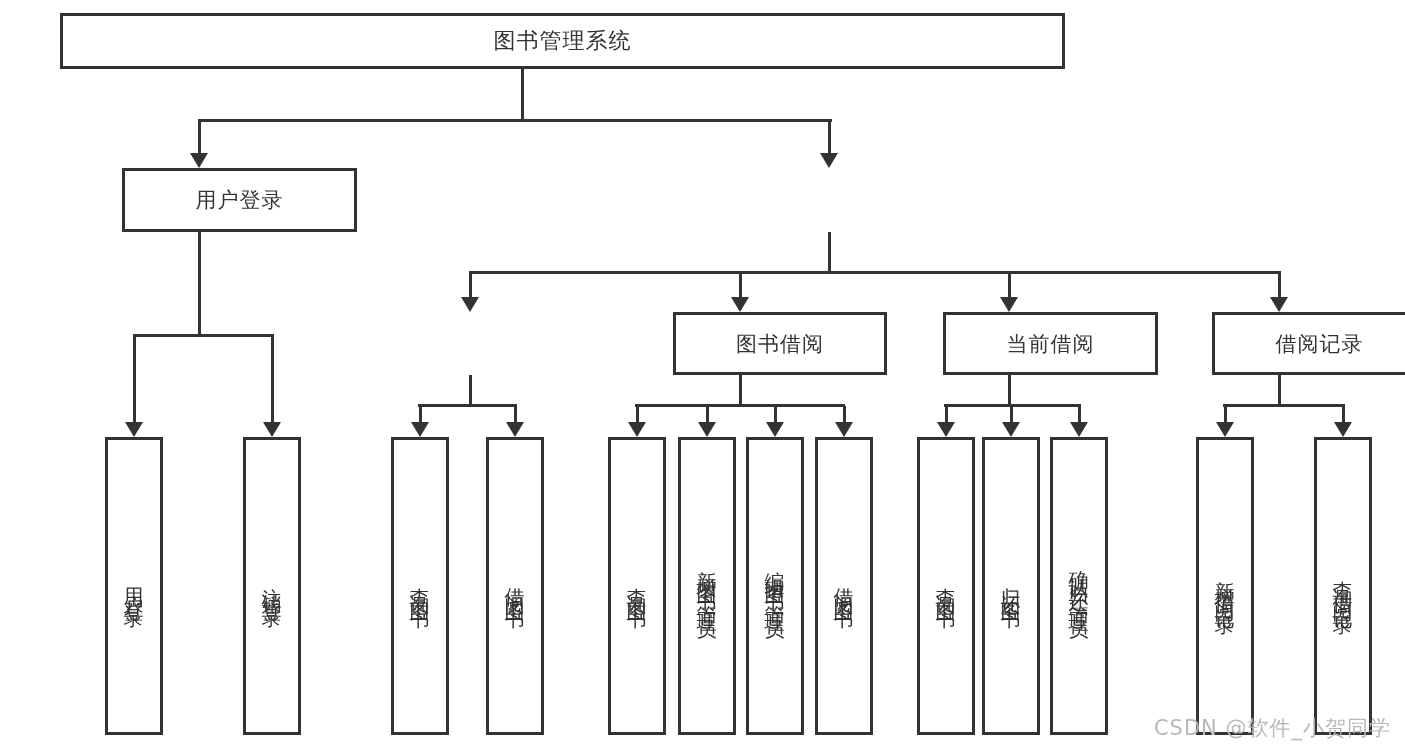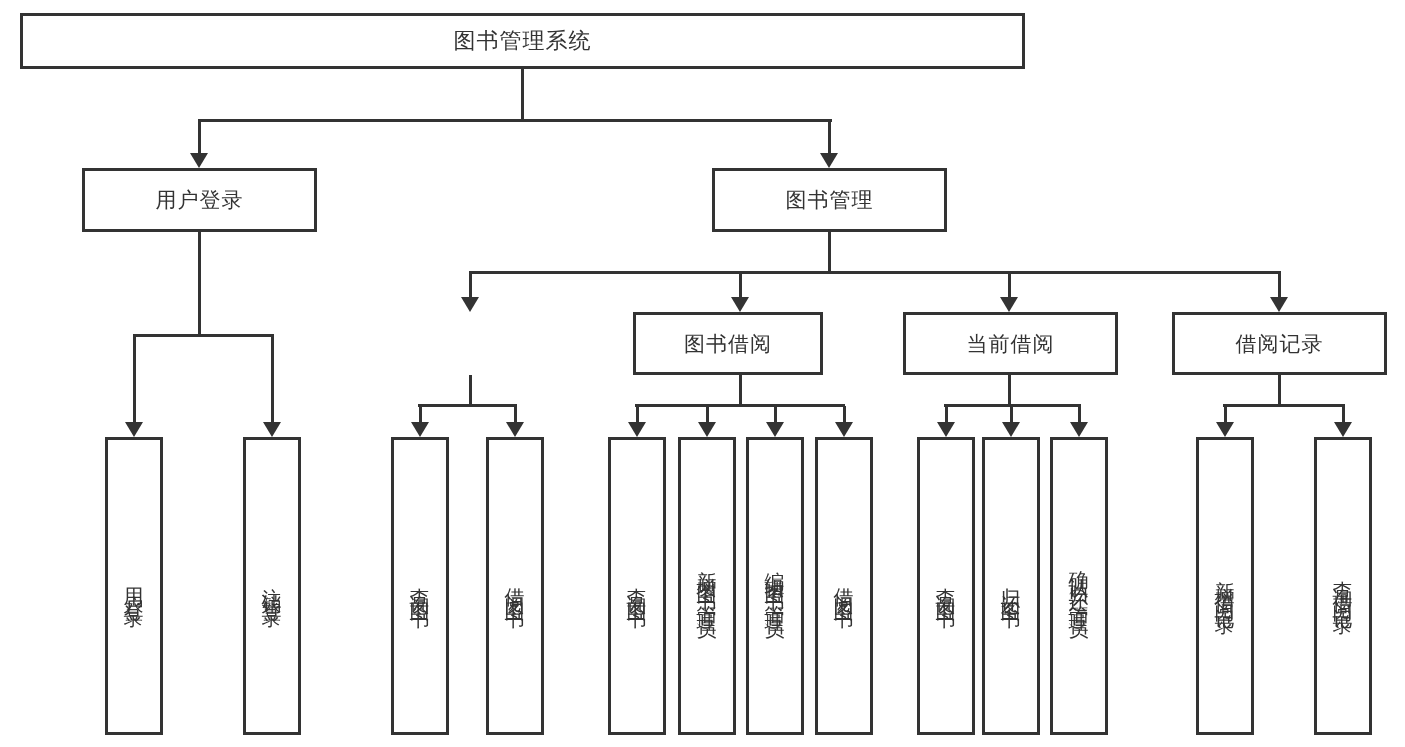--- a/index.html
+++ b/index.html
@@ -21,21 +21,21 @@
   }
   .box {
     position:absolute;
     background:#fff;
     border:3px solid var(--line);
     display:flex;
     align-items:center;
     justify-content:center;
     text-align:center;
   }
-  .box.h { font-size:21px; letter-spacing:1px; }
+  .box.h { font-size:21px; letter-spacing:1px;margin-left:40px; }
   .box.root { font-size:22px; }
   .box.v span {
     writing-mode:vertical-rl;
     text-orientation:mixed;
     font-size:20px;
     letter-spacing:7px;
     line-height:1;
   }
   .vline, .hline { position:absolute; background:var(--line); }
   .tri {
@@ -67,43 +67,40 @@
   <div class="vline" style="left:521px; top:69px; width:3px; height:51px;"></div>
   <div class="hline" style="left:198px; top:119px; width:634px; height:3px;"></div>
   <div class="vline" style="left:198px; top:120px; width:3px; height:34px;"></div>
   <div class="tri" style="left:190px; top:153px;"></div>
   <div class="vline" style="left:828px; top:120px; width:3px; height:34px;"></div>
   <div class="tri" style="left:820px; top:153px;"></div>
 
   <div class="box h" style="left:82px; top:168px; width:235px; height:64px;">
     <span>用户登录</span>
   </div>
-  <div class="box h" style="left:712px; top:168px; width:235px; height:64px;">
-    <span>图书管理</span>
-  </div>
 
   <div class="vline" style="left:198px; top:232px; width:3px; height:104px;"></div>
   <div class="hline" style="left:133px; top:334px; width:141px; height:3px;"></div>
   <div class="vline" style="left:133px; top:336px; width:3px; height:87px;"></div>
   <div class="tri" style="left:125px; top:422px;"></div>
   <div class="vline" style="left:271px; top:336px; width:3px; height:87px;"></div>
   <div class="tri" style="left:263px; top:422px;"></div>
 
   <div class="vline" style="left:828px; top:232px; width:3px; height:41px;"></div>
   <div class="hline" style="left:469px; top:271px; width:812px; height:3px;"></div>
   <div class="vline" style="left:469px; top:273px; width:3px; height:25px;"></div>
   <div class="tri" style="left:461px; top:297px;"></div>
   <div class="vline" style="left:739px; top:273px; width:3px; height:25px;"></div>
   <div class="tri" style="left:731px; top:297px;"></div>
   <div class="vline" style="left:1008px; top:273px; width:3px; height:25px;"></div>
   <div class="tri" style="left:1000px; top:297px;"></div>
   <div class="vline" style="left:1278px; top:273px; width:3px; height:25px;"></div>
   <div class="tri" style="left:1270px; top:297px;"></div>
 
-  <div class="box h" style="left:633px; top:312px; width:190px; height:63px;">
+  <div class="box h" style="left:633px; top:312px; width:214px; height:63px;">
     <span>图书借阅</span>
   </div>
   <div class="box h" style="left:1172px; top:312px; width:215px; height:63px;">
     <span>借阅记录</span>
   </div>
   <div class="box h" style="left:903px; top:312px; width:215px; height:63px;">
     <span>当前借阅</span>
   </div>
 
   <div class="vline" style="left:469px; top:375px; width:3px; height:31px;"></div>
@@ -177,14 +174,15 @@
     <span>确认归还（管理员）</span>
   </div>
 
   <div class="box v" style="left:1196px; top:437px; width:58px; height:298px;">
     <span>新增借阅记录</span>
   </div>
   <div class="box v" style="left:1314px; top:437px; width:58px; height:298px;">
     <span>查询借阅记录</span>
   </div>
 
+  <div class="watermark">CSDN @软件_小贺同学</div>
 
 </div>
 
 </body></html>

